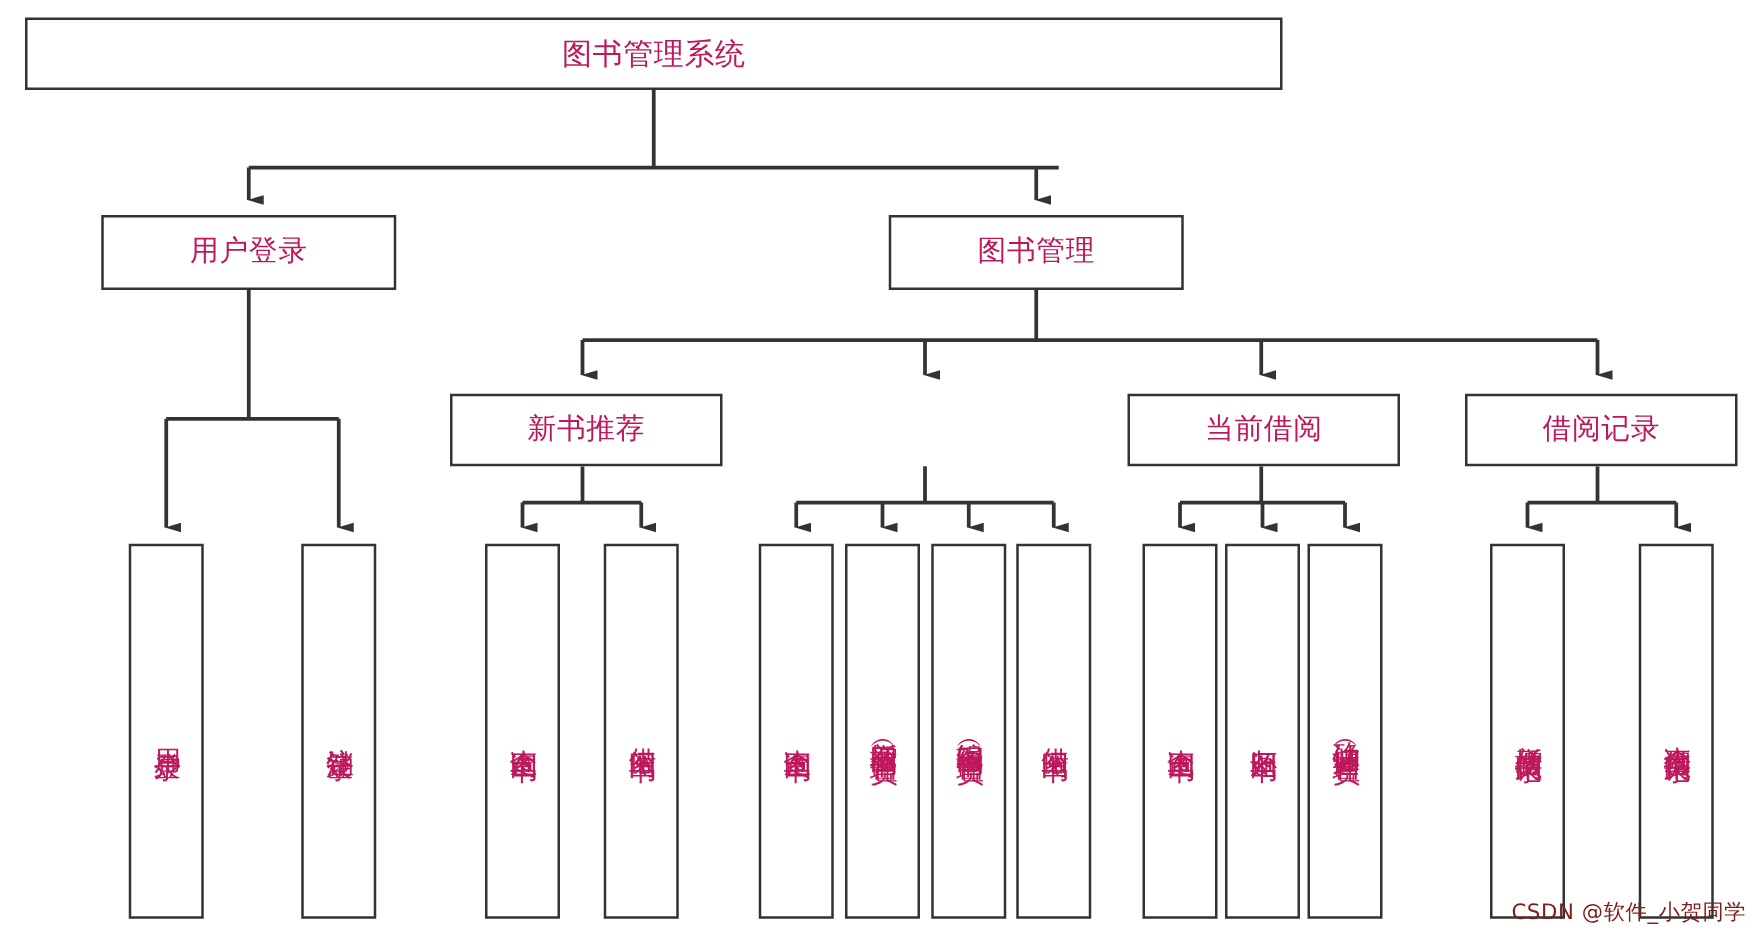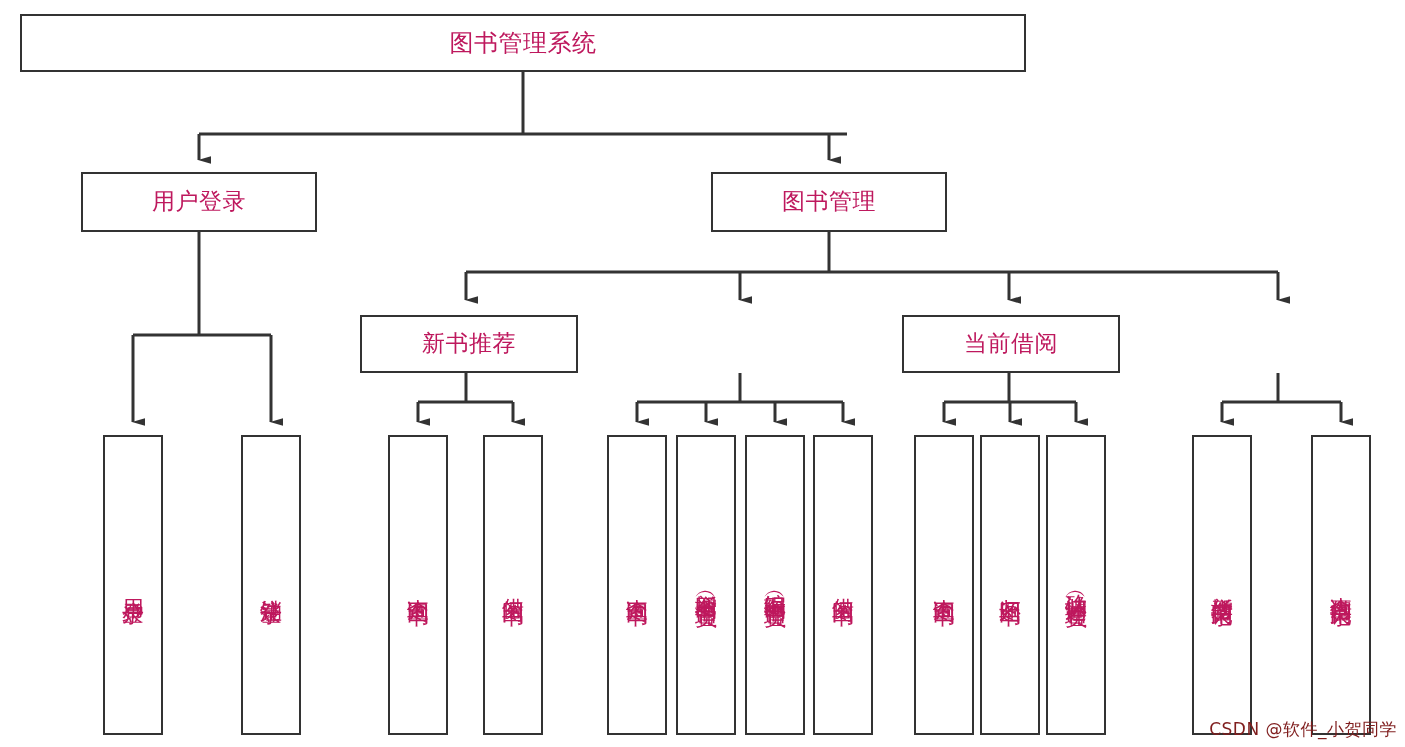--- a/index.html
+++ b/index.html
@@ -138,20 +138,23 @@
   <div class="node horiz" style="left:711px; top:172px; width:236px; height:60px;">
     <span class="lbl">图书管理</span>
   </div>
 
   <div class="node horiz" style="left:360px; top:315px; width:218px; height:58px;">
     <span class="lbl">新书推荐</span>
   </div>
   <div class="node horiz" style="left:902px; top:315px; width:218px; height:58px;">
     <span class="lbl">当前借阅</span>
   </div>
+  <div class="node horiz" style="left:1172px; top:315px; width:218px; height:58px;">
+    <span class="lbl">借阅记录</span>
+  </div>
 
   <div class="node vert" style="left:103px; top:435px; width:60px; height:300px;">
     <span class="lbl">用户登录</span>
   </div>
   <div class="node vert" style="left:241px; top:435px; width:60px; height:300px;">
     <span class="lbl">注销登录</span>
   </div>
 
   <div class="node vert" style="left:388px; top:435px; width:60px; height:300px;">
     <span class="lbl">查询图书</span>

